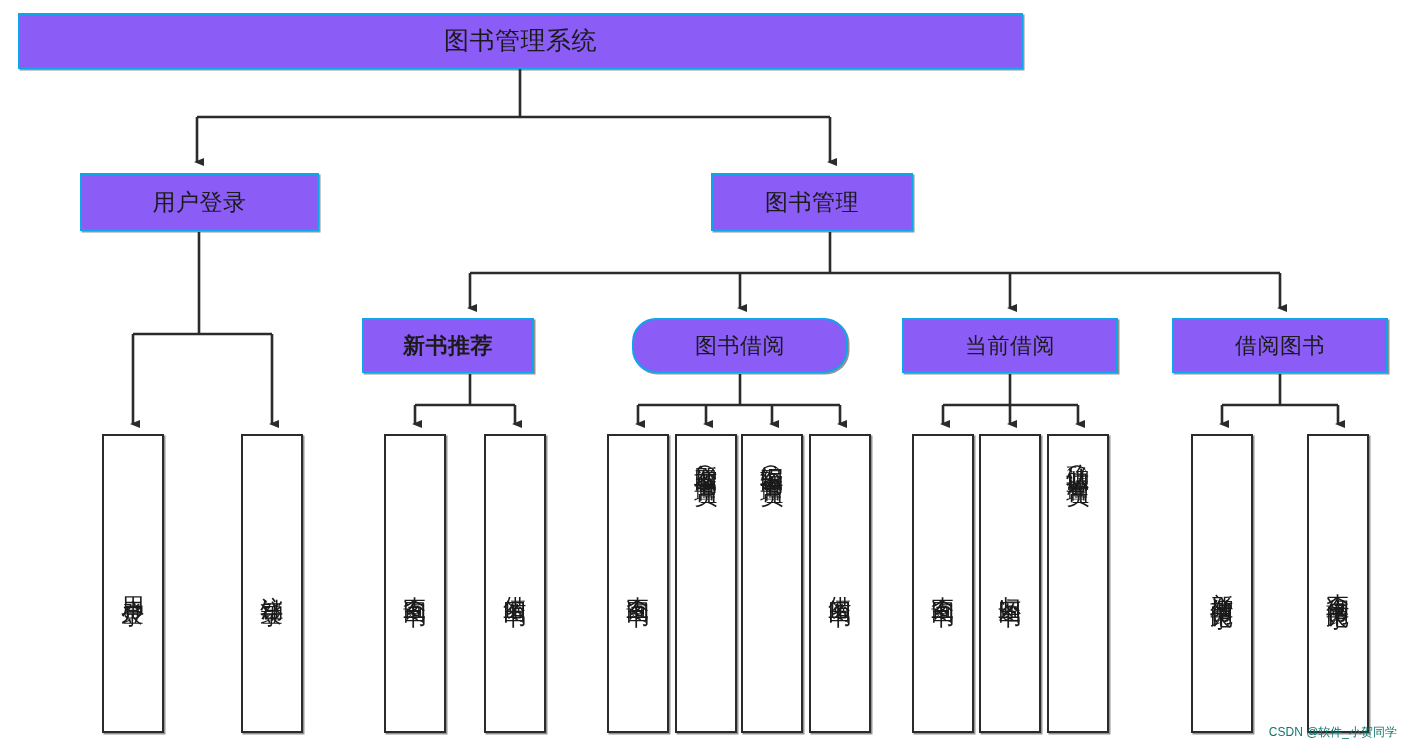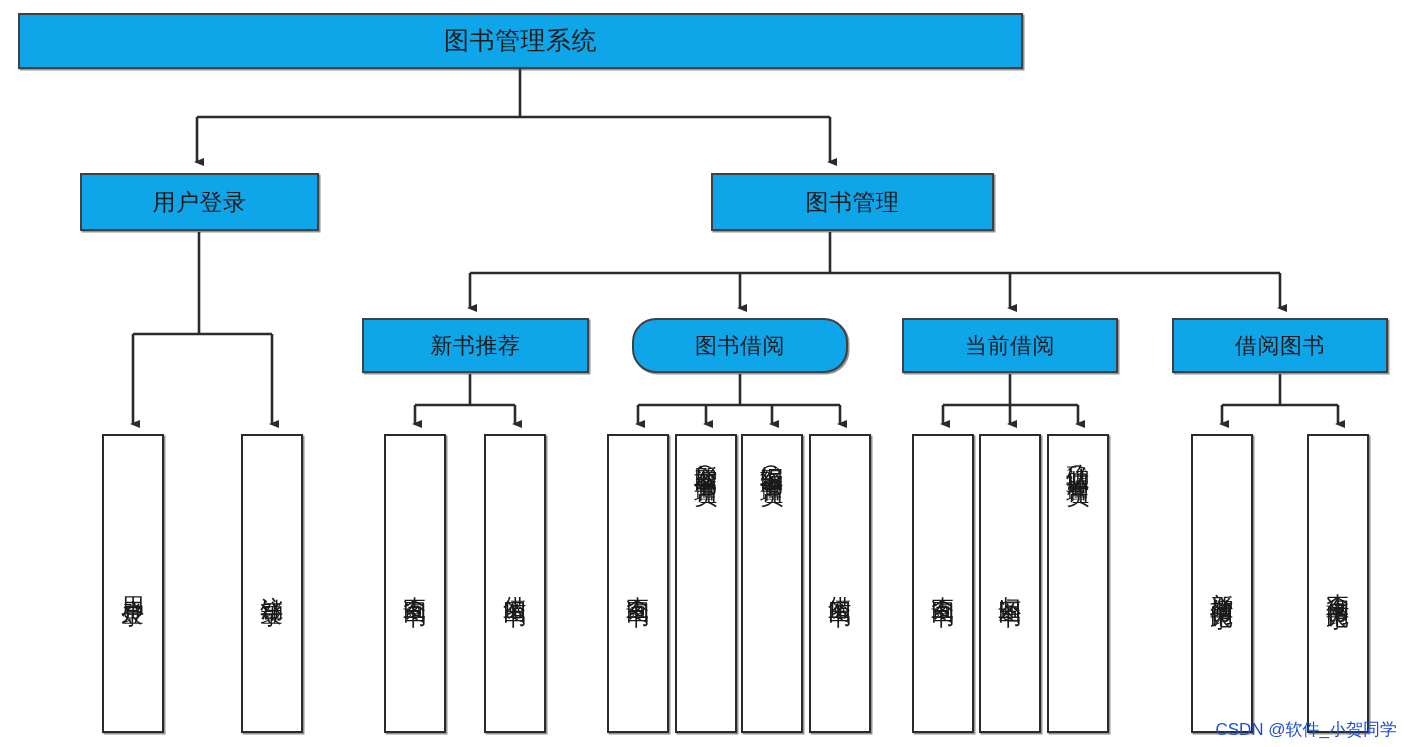--- a/index.html
+++ b/index.html
@@ -21,22 +21,22 @@
     position: absolute;
     left: 0;
     top: 0;
     width: 1405px;
     height: 747px;
     pointer-events: none;
   }
   .node {
     position: absolute;
     box-sizing: border-box;
-    border: 2px solid #404040;
-    background: #0ea5e9;
+    border: 2px solid #0ea5e9;
+    background: #8b5cf6;
     display: flex;
     align-items: center;
     justify-content: center;
     color: #1a1a1a;
     box-shadow: 1.5px 1.5px 0 rgba(60,60,60,0.55);
   }
   .node .label {
     line-height: 1.25;
     letter-spacing: 0.5px;
     white-space: nowrap;
@@ -66,22 +66,22 @@
     margin-top: 10px;
     white-space: nowrap;
   }
   .leaf.center-text { align-items: center; }
   .leaf.center-text .vlabel { margin-top: 0; }
 
   #watermark {
     position: absolute;
     right: 8px;
     bottom: 6px;
-    font-size: 17px;
-    color: #1d4ed8;
+    font-size: 12px;
+    color: #0f766e;
     white-space: nowrap;
     user-select: none;
   }
 </style>
 </head>
 <body>
 
 <div id="canvas">
 
   <svg class="wires" viewBox="0 0 1405 747">
@@ -135,25 +135,25 @@
   </svg>
 
   <div class="node root" style="left:18px; top:13px; width:1005px; height:56px;">
     <span class="label">图书管理系统</span>
   </div>
 
   <div class="node level1" style="left:80px; top:173px; width:239px; height:58px;">
     <span class="label">用户登录</span>
   </div>
 
-  <div class="node level1" style="left:711px; top:173px; width:283px; height:58px;">
+  <div class="node level1" style="left:711px; top:173px; width:202px; height:58px;">
     <span class="label">图书管理</span>
   </div>
 
-  <div class="node level2" style="left:362px; top:318px; width:227px; height:55px;">
+  <div class="node level2" style="left:362px; top:318px; width:172px; height:55px;font-weight:bold;">
     <span class="label">新书推荐</span>
   </div>
 
   <div class="node level2" style="left:632px; top:318px; width:216px; height:55px;border-radius:24px;">
     <span class="label">图书借阅</span>
   </div>
 
   <div class="node level2" style="left:902px; top:318px; width:216px; height:55px;">
     <span class="label">当前借阅</span>
   </div>

